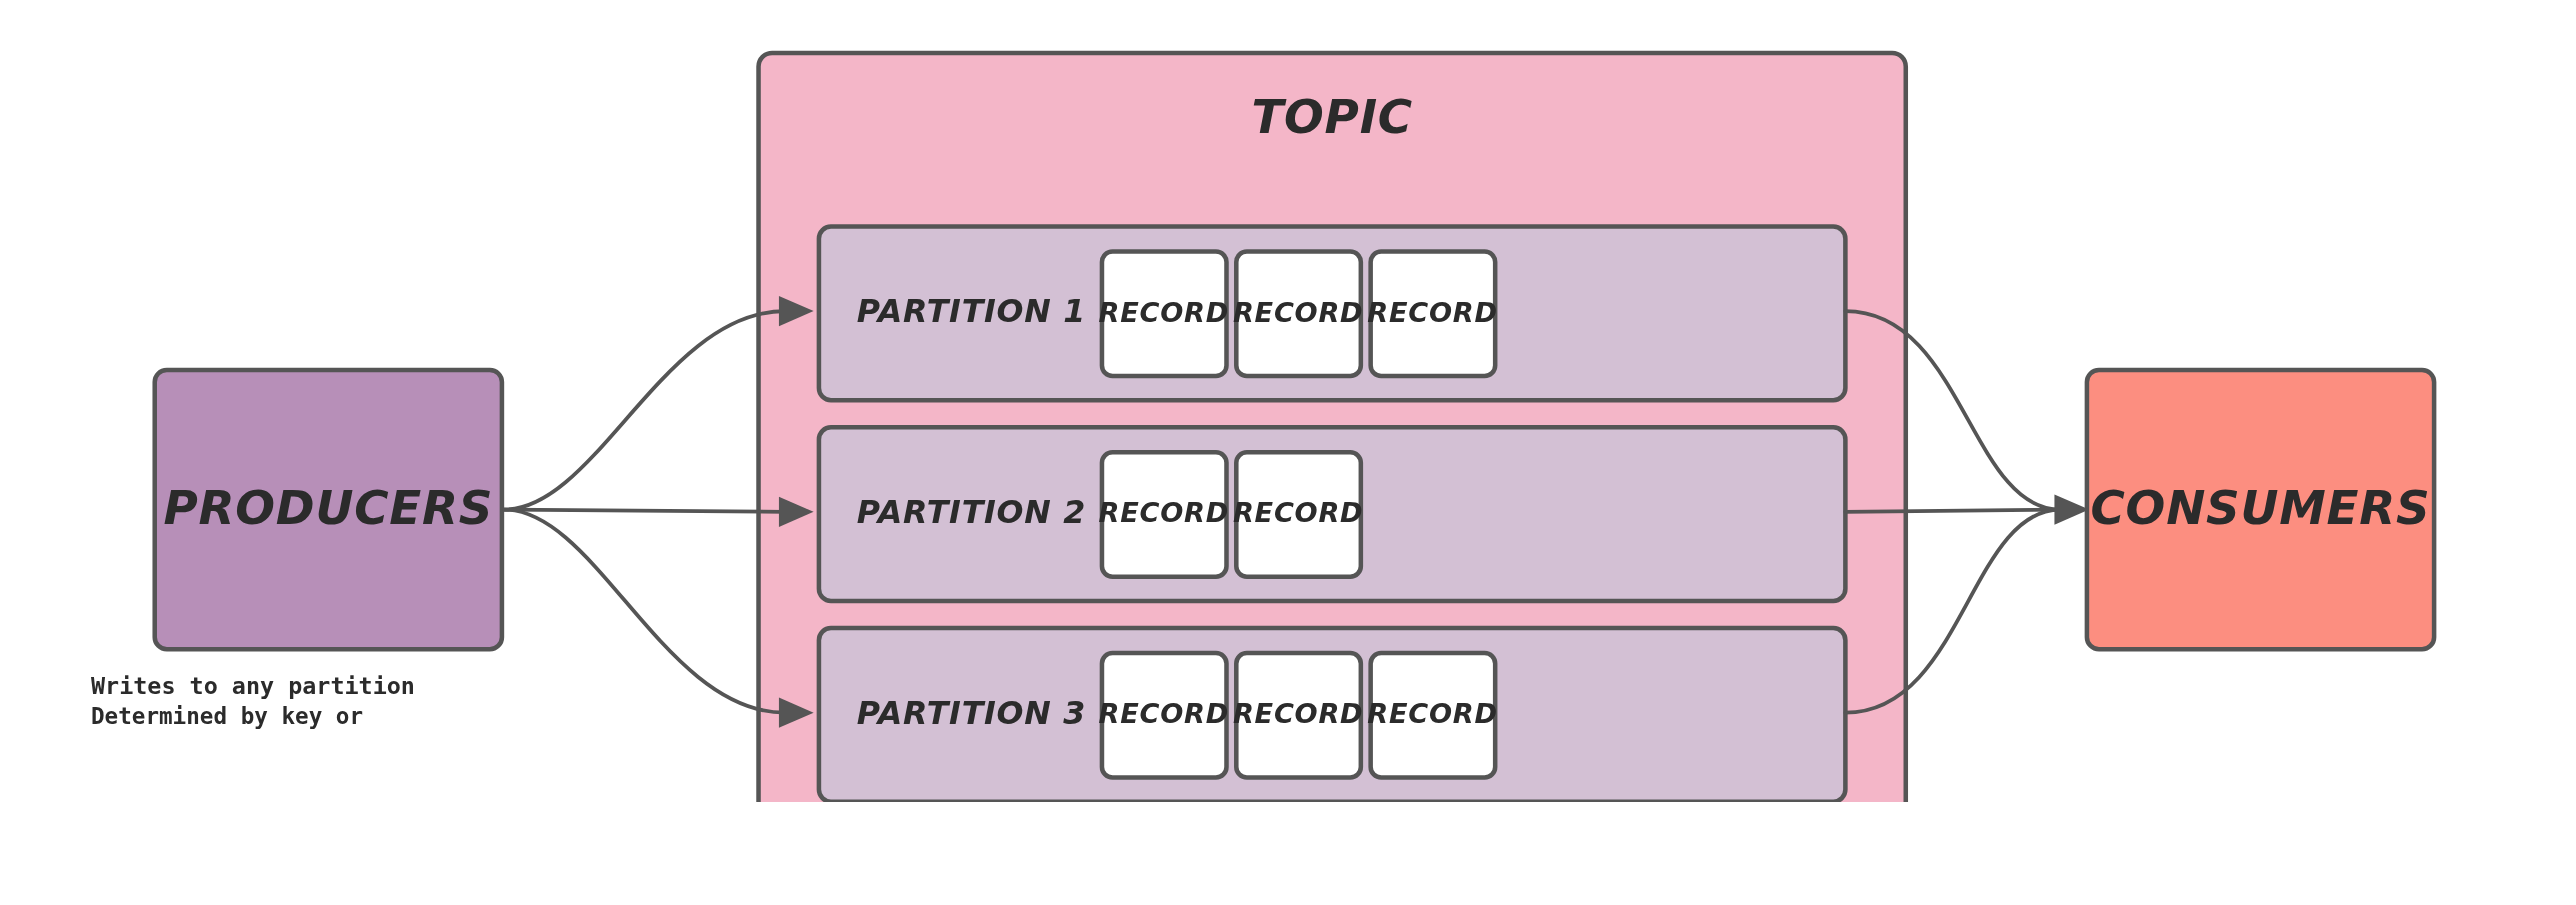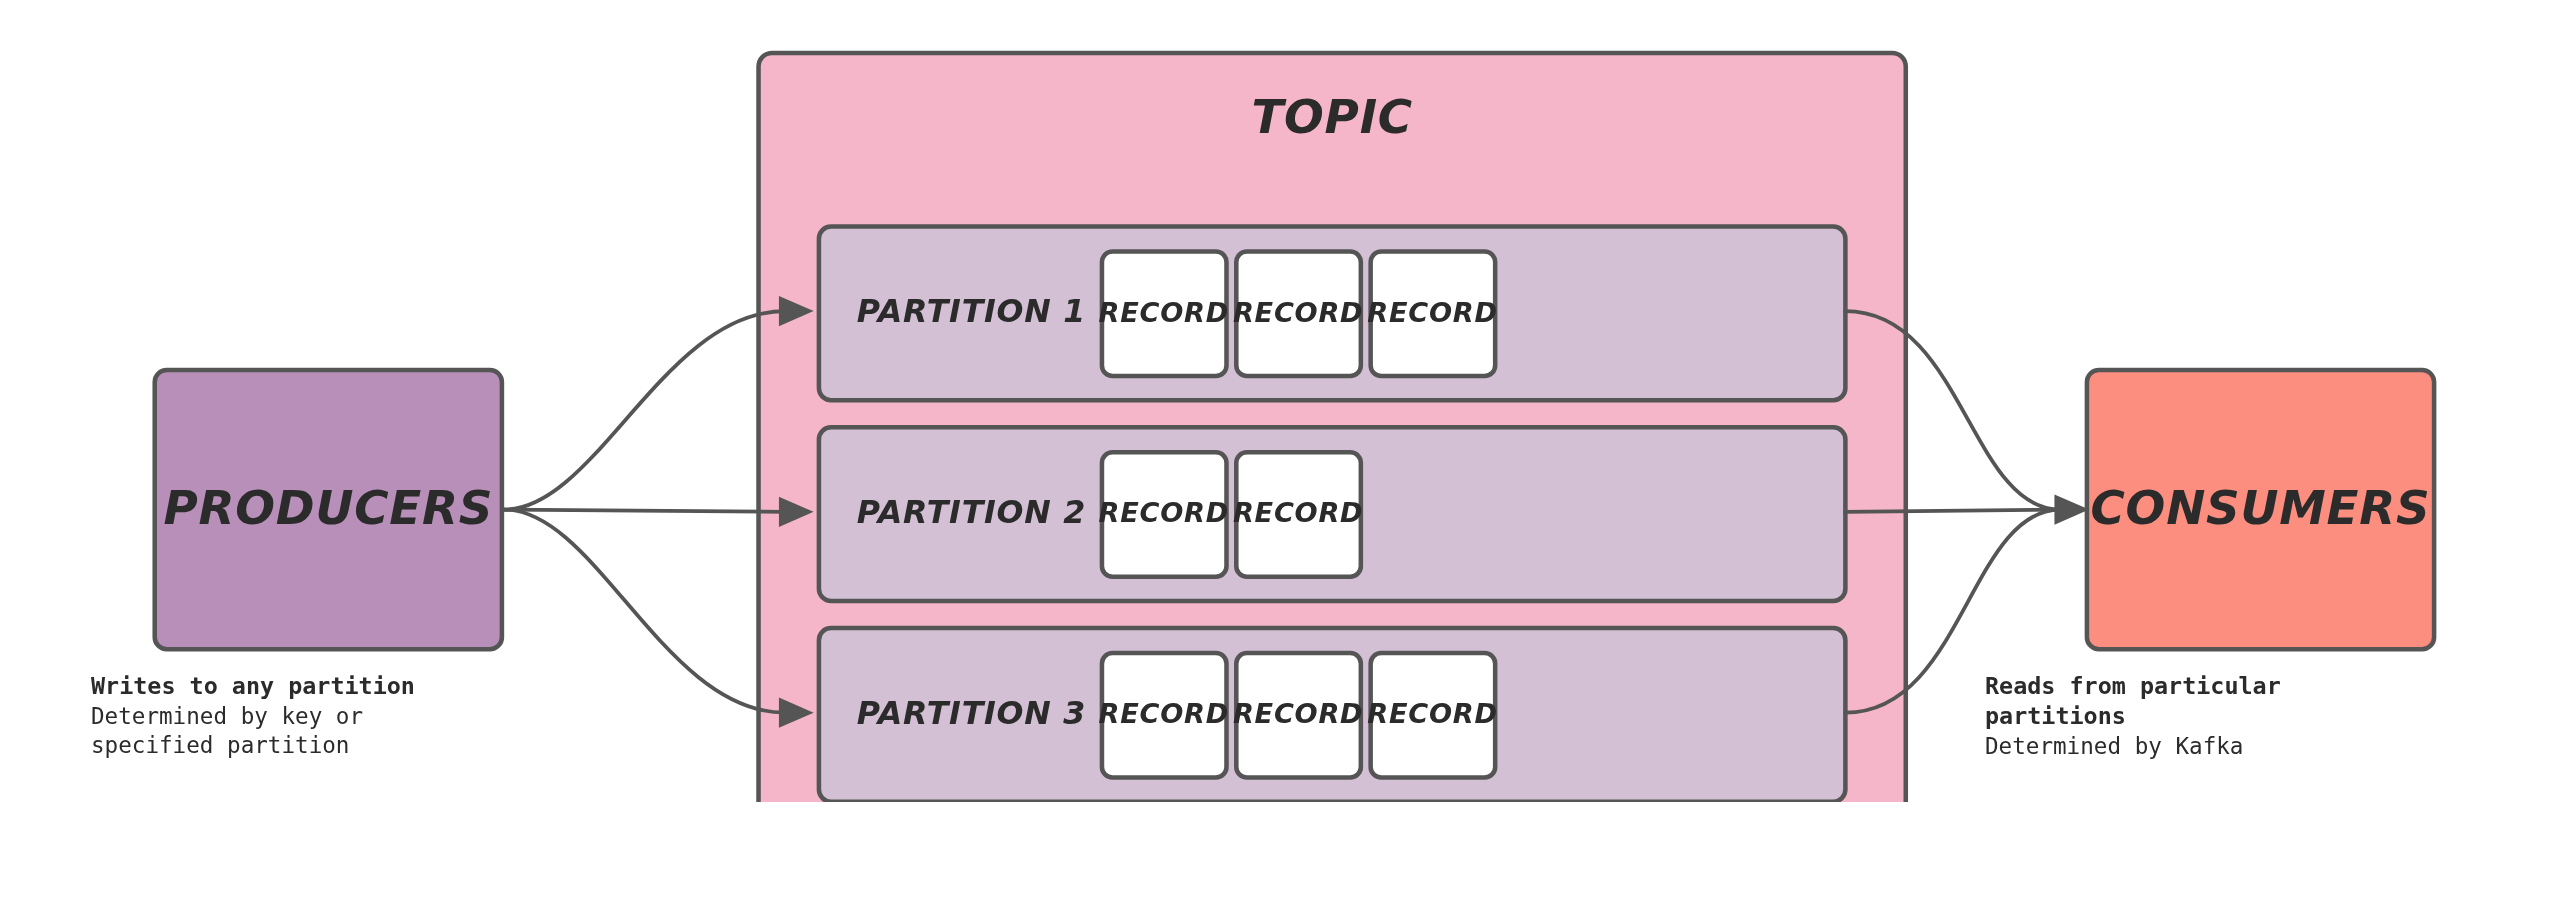--- a/index.html
+++ b/index.html
@@ -58,21 +58,21 @@
     font-family: "DejaVu Sans Mono", monospace;
     color: #2b2b2b;
     line-height: 1.28;
   }
   .caption .cap-strong {
     font-weight: bold;
     font-size: 23.4px;
     display: block;
   }
   .caption .cap-normal {
-    font-weight: normal;
+    font-weight: bold;
     font-size: 22.6px;
     display: block;
   }
   #producer-caption { left: 91px; top: 672px; width: 483px; }
   #consumer-caption { left: 1985px; top: 672px; width: 543px; }
 </style>
 </head>
 <body>
 
 <div id="canvas">
@@ -159,23 +159,17 @@
 
       <path class="edge" d="M 2445 944 C 2600 944, 2610 675, 2730 675"></path>
       <polygon class="arrow-head" points="2768,675 2722,655 2722,695"></polygon>
     </g>
 
   </svg>
 
   <div class="caption" id="producer-caption">
     <span class="cap-strong">Writes to any partition</span>
     <span class="cap-normal">Determined by key or</span>
-    <span class="cap-normal">specified partition</span>
   </div>
 
-  <div class="caption" id="consumer-caption">
-    <span class="cap-strong">Reads from particular</span>
-    <span class="cap-strong">partitions</span>
-    <span class="cap-normal">Determined by Kafka</span>
-  </div>
 
 </div>
 
 
 </body></html>

